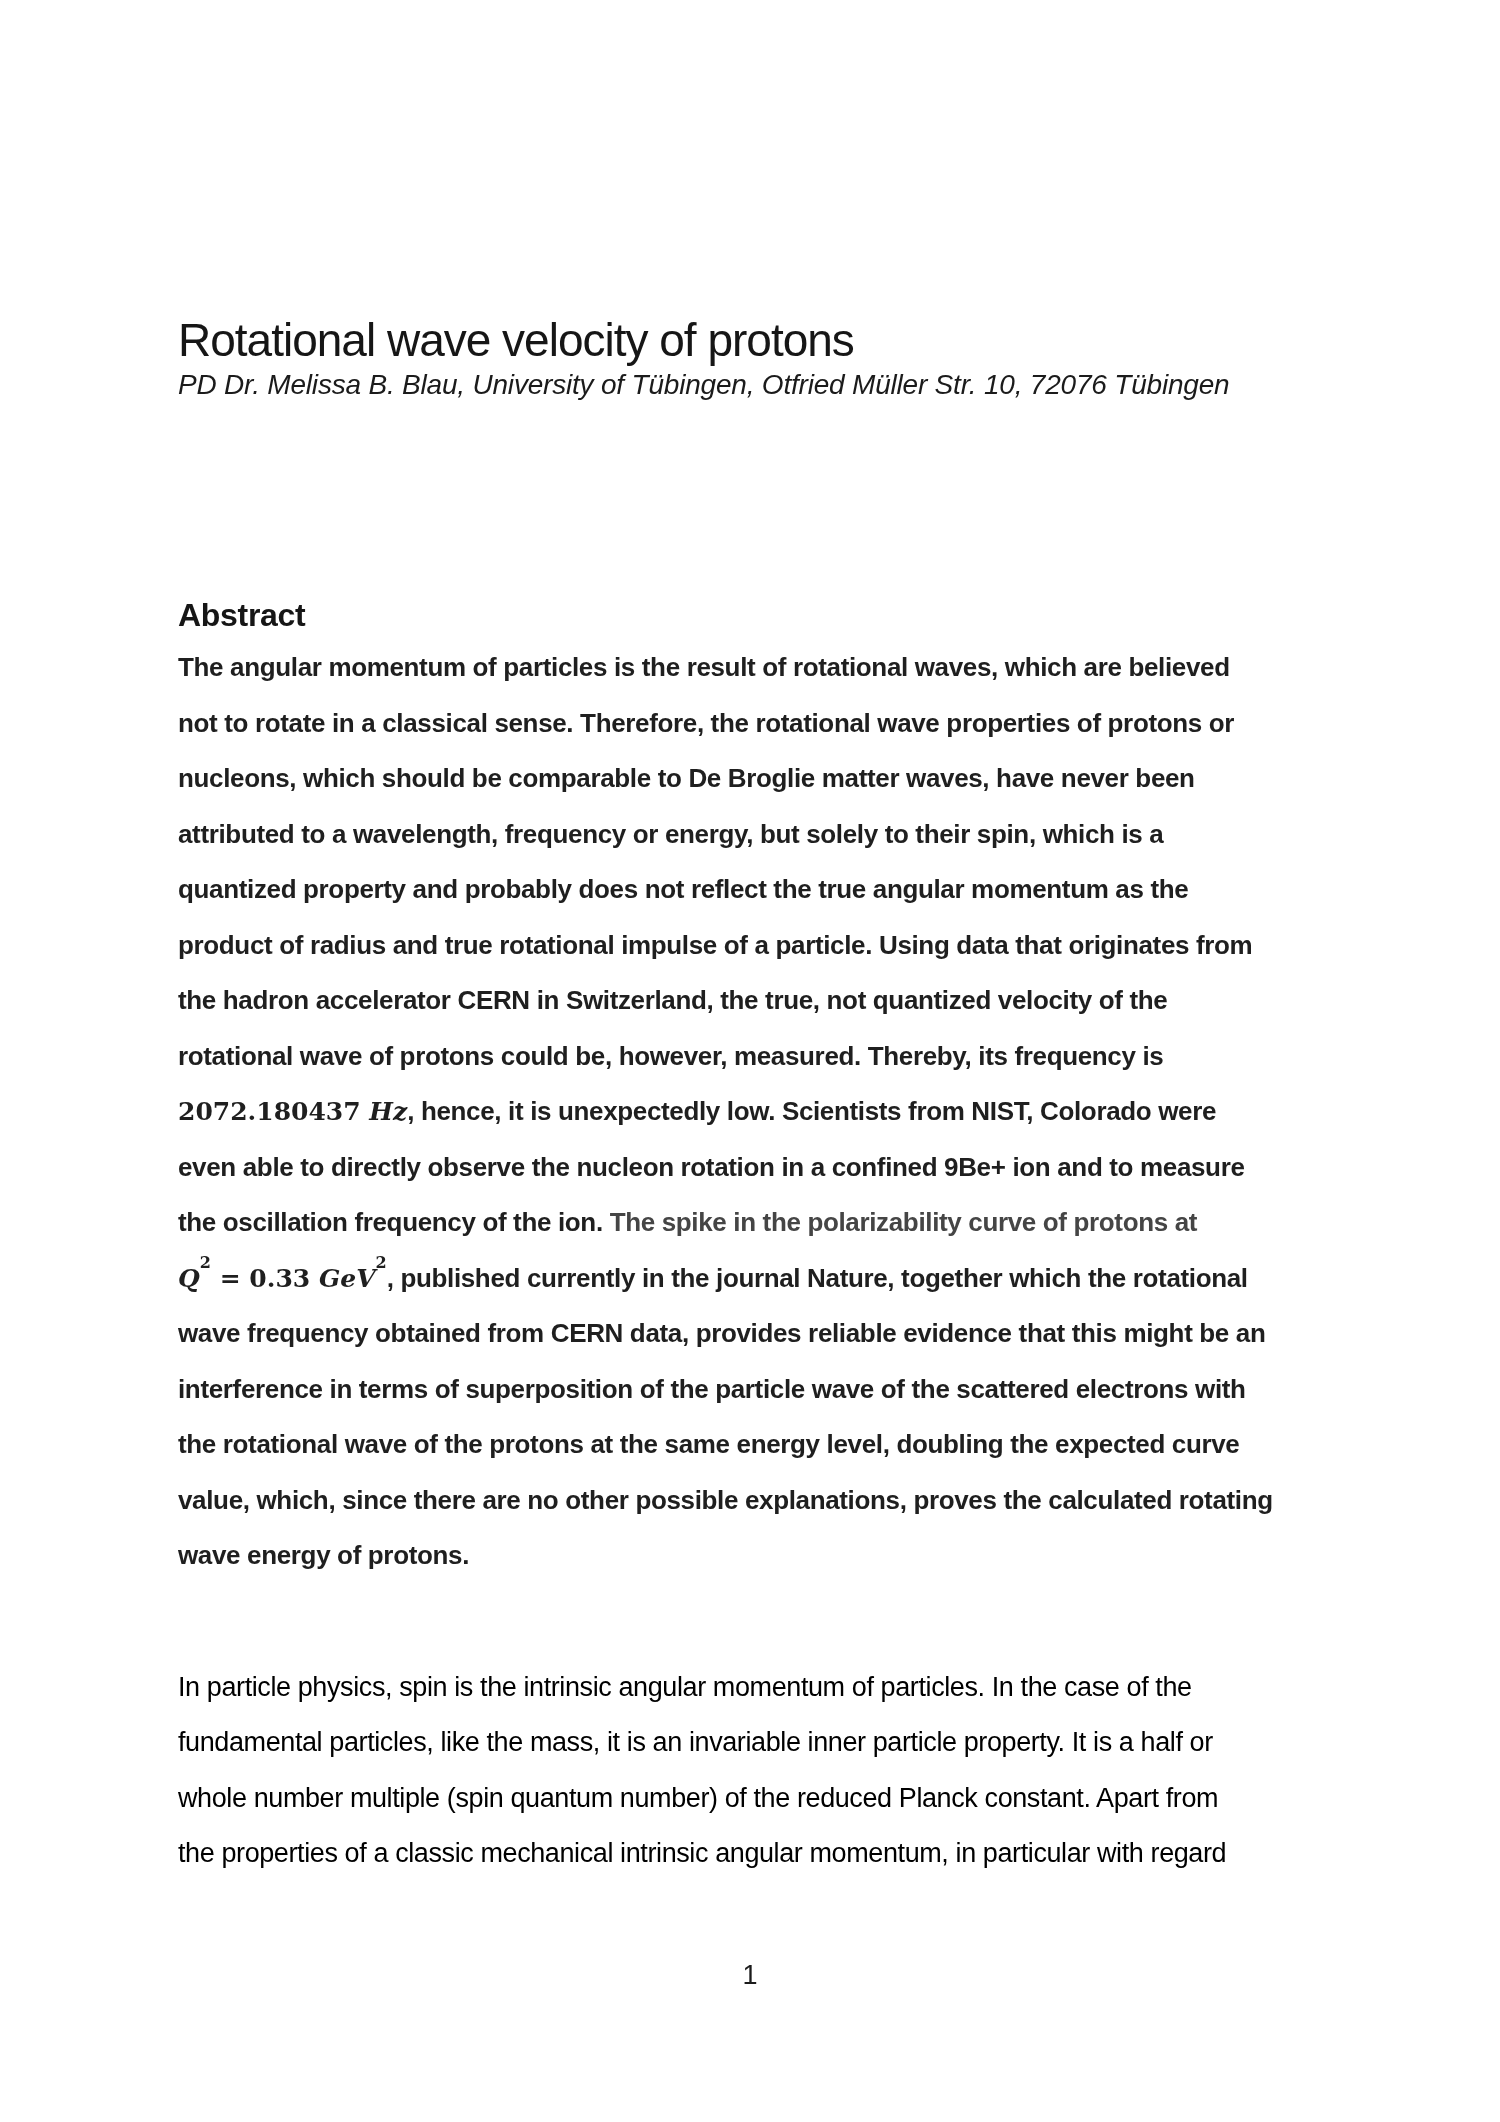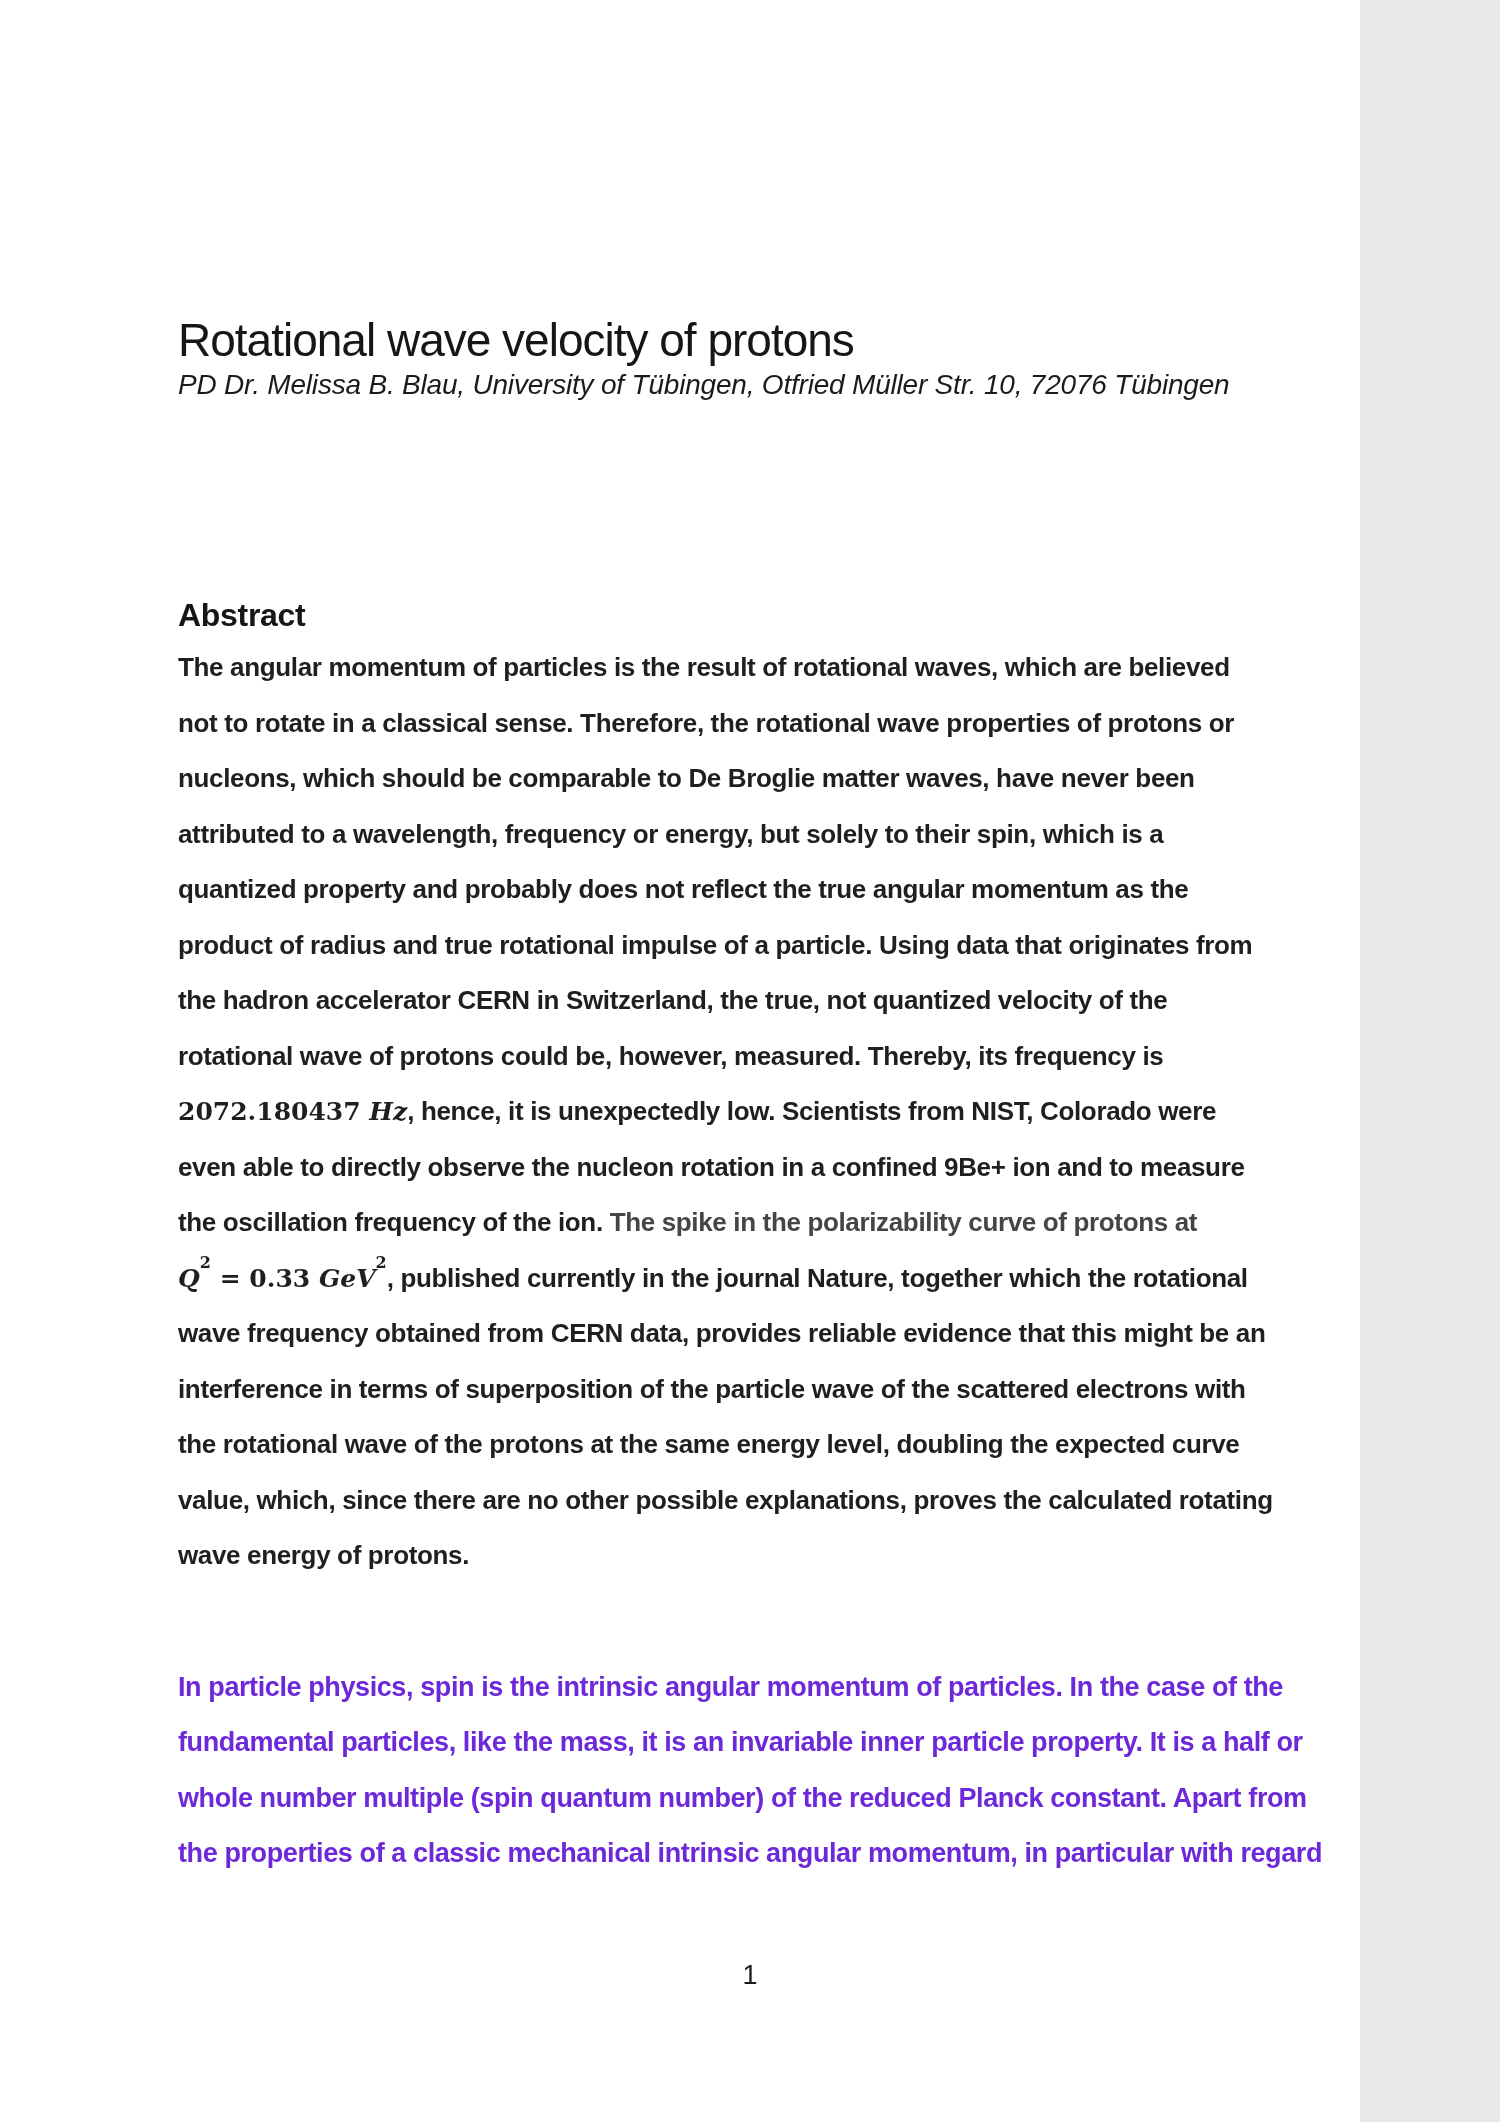--- a/index.html
+++ b/index.html
@@ -1,18 +1,18 @@
 <!DOCTYPE html>
 <html><head>
 <meta charset="utf-8">
 <style>
   html, body { margin: 0; padding: 0; background: #e8e8e8; }
   .page {
     position: relative;
-    width: 1360px;
+    width: 1500px;
     height: 2122px;
     background: #ffffff;
     overflow: hidden;
     font-family: "Liberation Sans", sans-serif;
     color: #1b1b1b;
   }
   .doc-title {
     position: absolute;
     left: 178px;
     top: 282px;
@@ -51,24 +51,24 @@
     letter-spacing: -0.35px;
     line-height: 55.5px;
     color: #1f1f1f;
   }
   .body-par {
     position: absolute;
     left: 178px;
     top: 1660px;
     width: 1150px;
     font-size: 27px;
-    font-weight: 700;
+    font-weight: 400;
     letter-spacing: -0.4px;
     line-height: 55.3px;
-    color: #6d28d9;
+    color: #000000;
   }
   .line { white-space: nowrap; }
   .math {
     font-family: "DejaVu Serif", serif;
     font-weight: 700;
     letter-spacing: 0;
     font-size: 25px;
   }
   .math-var { font-style: italic; }
   .muted { color: #454545; }

